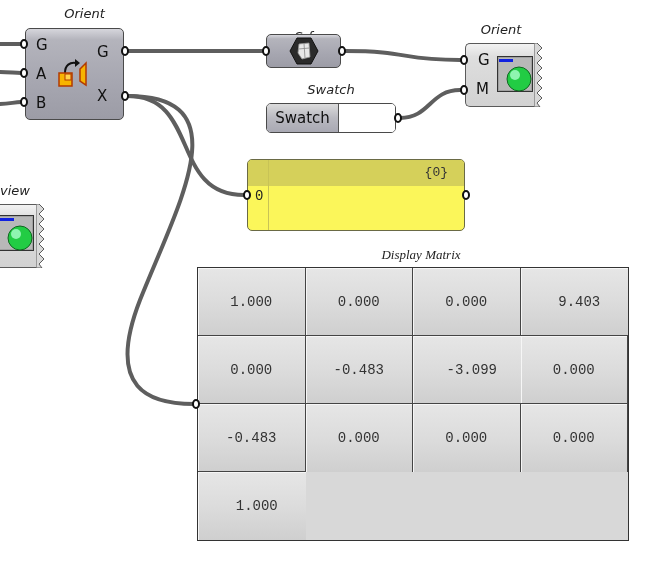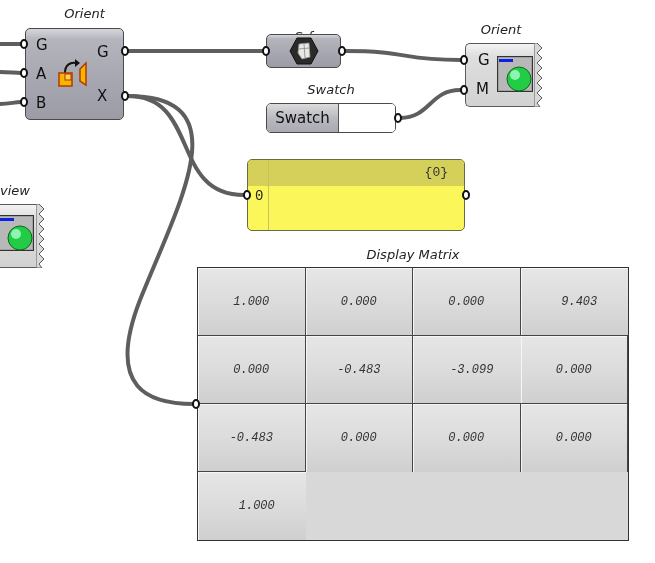--- a/index.html
+++ b/index.html
@@ -82,24 +82,23 @@
     position: absolute; left: 197px; top: 267px; width: 432px; height: 274px;
     box-sizing: border-box; border: 1px solid #333;
     display: grid; grid-template-columns: repeat(4, 1fr); grid-template-rows: repeat(4, 1fr);
     background: #d8d8d8;
   }
   #matrix .cell {
     box-sizing: border-box;
     border-right: 1px solid #444; border-bottom: 1px solid #444;
     display: flex; align-items: center; justify-content: center;
     font-family: "Liberation Mono", "DejaVu Sans Mono", monospace;
-    font-size: 12px; color: #333;
+    font-size: 14px; color: #333;
     background: linear-gradient(to bottom, #e6e6e6 0%, #dcdcdc 50%, #cfcfcf 100%);
     box-shadow: inset 1px 1px 0 #f6f6f6;
-    font-style: italic;
   }
   #matrix .cell.c3 { border-right: none; padding-left: 10px; }
   #matrix .cell.r3 { border-bottom: none; }
 </style>
 </head>
 <body>
 
 <svg id="wires" viewBox="0 0 655 563">
   <path d="M0 44 C10 44, 14 44, 21 44"></path>
   <path d="M0 72 C10 72, 14 73, 21 73"></path>
@@ -189,21 +188,21 @@
     <span class="path">{0}</span>
   </div>
   <div class="gutter-line"></div>
   <div class="row">
     <span class="idx">0</span>
   </div>
 </div>
 <div class="grip" style="left:243px; top:190px;"></div>
 <div class="grip" style="left:462px; top:190px;"></div>
 
-<div class="label-italic" style="left:197px; top:247px; width:432px;">Display Matrix</div>
+<div class="label-italic" style="left:205px; top:247px; width:432px;font-family:Liberation Serif, serif;">Display Matrix</div>
 <div id="matrix">
   <div class="cell">1.000</div>
   <div class="cell">0.000</div>
   <div class="cell">0.000</div>
   <div class="cell c3">9.403</div>
   <div class="cell">0.000</div>
   <div class="cell">-0.483</div>
   <div class="cell c3">-3.099</div>
   <div class="cell">0.000</div>
   <div class="cell">-0.483</div>

